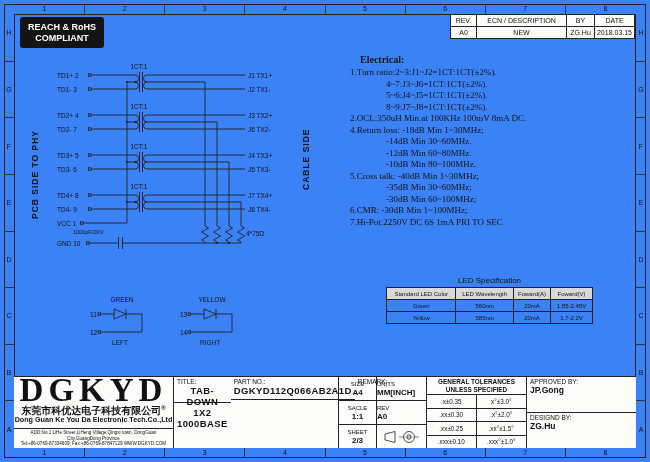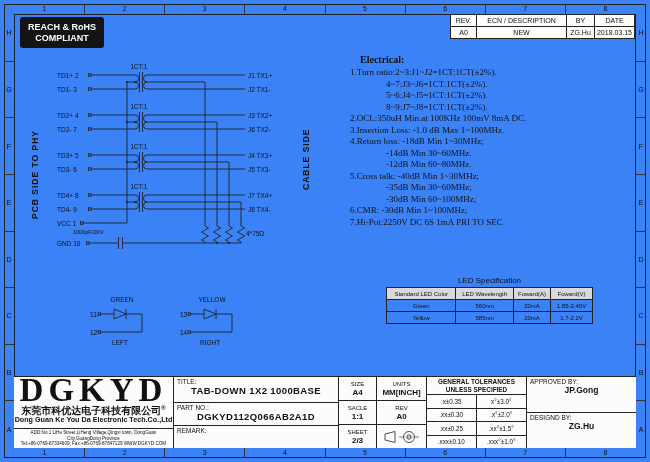--- a/index.html
+++ b/index.html
@@ -43,42 +43,42 @@
   
   .title-block{position:absolute;left:14px;right:14px;top:376px;height:72px;border-top:1.5px solid #222;display:flex;background:#fcfcfa;box-sizing:border-box;}
   .tb-col{border-right:1px solid #222;box-sizing:border-box;}
   .tb-col:last-child{border-right:none;}
   .tb-company{width:160px;display:flex;flex-direction:column;align-items:center;}
   .tb-logo{font-family:"Liberation Serif",serif;font-size:33px;font-weight:bold;letter-spacing:5px;line-height:25px;margin-top:1px;}
   .tb-cn{font-size:10px;font-weight:bold;line-height:11px;}
   .tb-cn sup{font-size:6px;}
   .tb-en{font-size:7.2px;font-weight:bold;line-height:8px;}
   .tb-addr{margin-top:auto;width:100%;border-top:1px solid #222;font-size:4.6px;line-height:5.6px;text-align:center;padding:1px 0;}
-  .tb-main{width:165px;display:flex;flex-direction:column;}
+  .tb-main{width:165px;display:flex;flex-direction:row;}
   .tb-row{border-bottom:1px solid #222;padding:1px 3px;box-sizing:border-box;}
   .tb-row:last-child{border-bottom:none;flex:1;}
   .tb-row-label{font-size:6.5px;display:block;}
   .tb-row-value{display:block;text-align:center;font-weight:bold;font-size:9.5px;letter-spacing:.4px;}
   .tb-size{width:38px;display:flex;flex-direction:column;text-align:center;}
-  .tb-units{width:50px;display:flex;flex-direction:column;text-align:center;}
+  .tb-units{width:50px;display:flex;flex-direction:column;}
   .tb-cell{flex:1;border-bottom:1px solid #222;display:flex;flex-direction:column;justify-content:center;}
   .tb-cell:last-child{border-bottom:none;}
   .tb-cell-label{font-size:6px;line-height:7px;}
   .tb-cell-value{font-size:8px;font-weight:bold;line-height:9px;}
   .tb-tol{width:100px;display:flex;flex-direction:column;}
   .tb-tol-head{font-size:6.4px;font-weight:bold;text-align:center;line-height:7.5px;border-bottom:1px solid #222;padding:1px 0;}
   .tb-tol-grid{flex:1;display:grid;grid-template-columns:1fr 1fr;}
   .tb-tol-cell{font-size:6.3px;display:flex;align-items:center;justify-content:center;border-bottom:1px solid #222;}
   .tb-tol-cell.colL{border-right:1px solid #222;}
   .tb-tol-cell.lastrow{border-bottom:none;}
   .tb-sign{flex:1;display:flex;flex-direction:column;}
   .tb-sign-row{flex:1;border-bottom:1px solid #222;padding:1px 3px;box-sizing:border-box;}
   .tb-sign-row:last-child{border-bottom:none;}
   .tb-sign-label{font-size:6.5px;display:block;}
-  .tb-sign-value{display:block;text-align:center;font-weight:bold;font-size:8.5px;}
+  .tb-sign-value{display:block;text-align:left;font-weight:bold;font-size:8.5px;}
 </style>
 </head>
 <body>
 
 <div class="sheet">
   <div class="outer"></div>
 
   <div class="band-top">
     <span>1</span>
       <span>2</span>
@@ -268,24 +268,24 @@
     </g>
   </svg>
 
   <div class="notes">
     <div class="notes-title">Electrical:</div>
     <div class="note-line">1.Turn ratio:2~3:J1~J2=1CT:1CT(±2%).</div>
     <div class="note-line">                4~7:J3~J6=1CT:1CT(±2%).</div>
     <div class="note-line">                5~6:J4~J5=1CT:1CT(±2%).</div>
     <div class="note-line">                8~9:J7~J8=1CT:1CT(±2%).</div>
     <div class="note-line">2.OCL:350uH Min.at 100KHz 100mV 8mA DC.</div>
-    <div class="note-line">3.Insertion Loss: -1.0 dB Max 1~100MHz.</div>
     <div class="note-line">4.Return loss: -18dB Min 1~30MHz;</div>
     <div class="note-line">                -14dB Min 30~60MHz.</div>
     <div class="note-line">                -12dB Min 60~80MHz.</div>
+    <div class="note-line">                -10dB Min 80~100MHz.</div>
     <div class="note-line">5.Cross talk: -40dB Min 1~30MHz;</div>
     <div class="note-line">                -35dB Min 30~60MHz;</div>
     <div class="note-line">                -30dB Min 60~100MHz;</div>
     <div class="note-line">6.CMR: -30dB Min 1~100MHz;</div>
     <div class="note-line">7.Hi-Pot:2250V DC 6S 1mA PRI TO SEC</div>
   </div>
 
   <svg class="led-svg" width="180" height="58" viewBox="0 0 180 58">
     <g>
       <text x="34" y="10" text-anchor="middle">GREEN</text>

